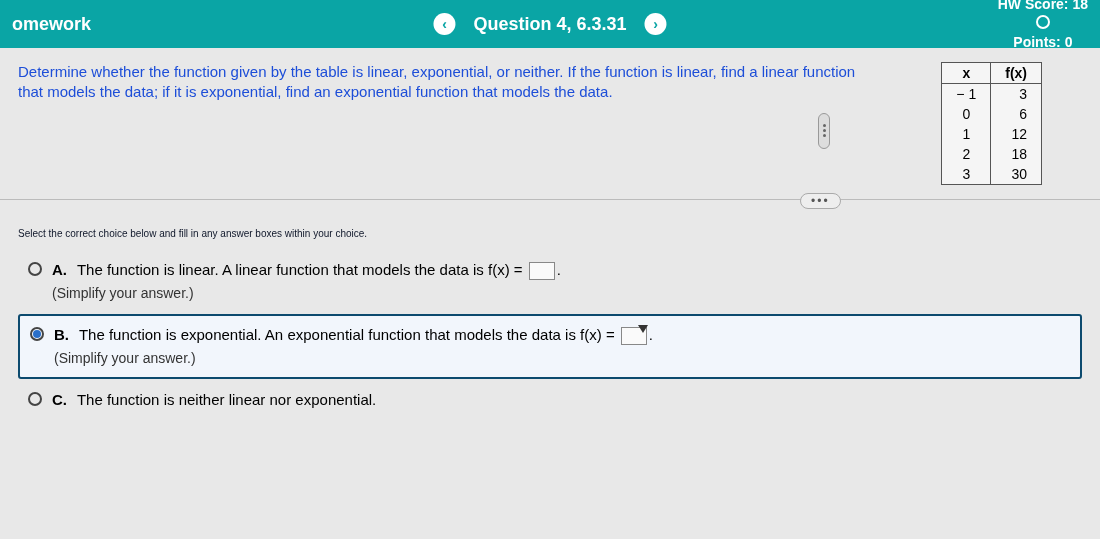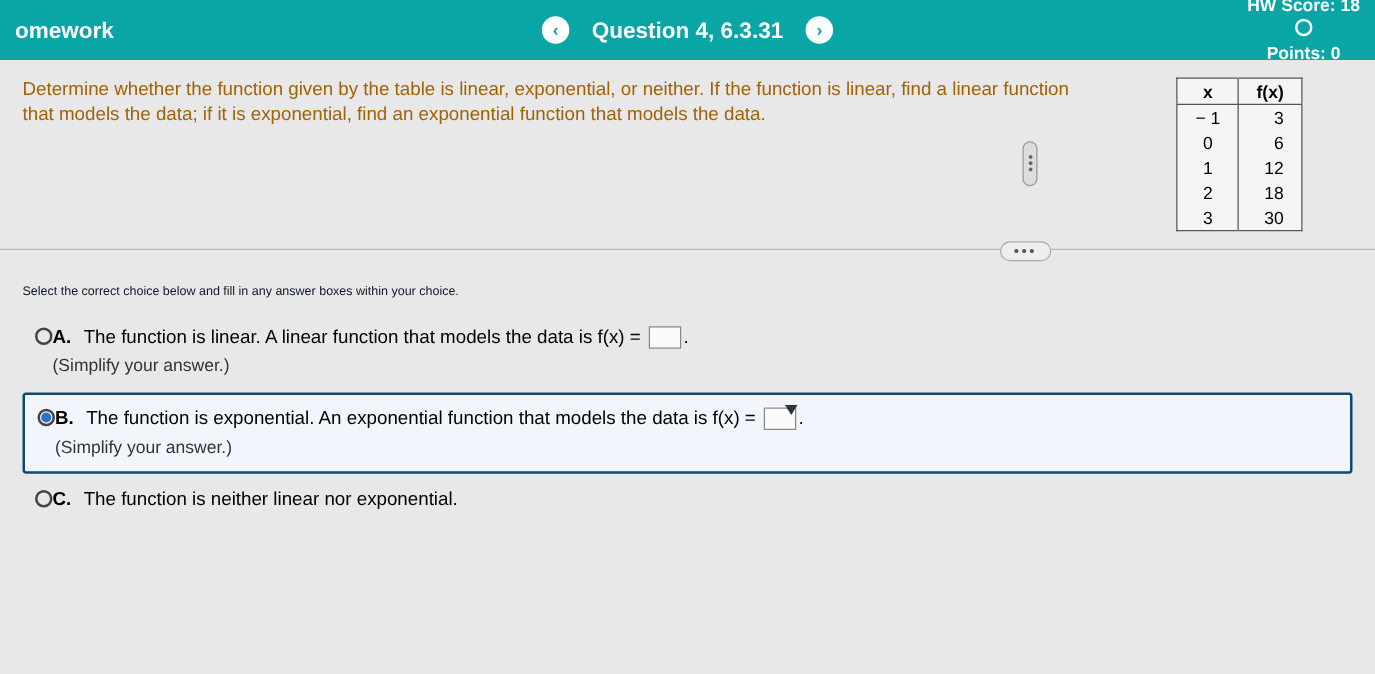--- a/index.html
+++ b/index.html
@@ -69,21 +69,21 @@
     .question-block {
       display: flex;
       padding: 0 18px 14px 18px;
       border-bottom: 1px solid #bbb;
       position: relative;
     }
     .question-text {
       flex: 1;
       font-size: 15px;
       line-height: 1.35;
-      color: #a16207;
+      color: #1d4ed8;
       padding-right: 80px;
     }
     .data-table {
       border: 1px solid #555;
       border-collapse: collapse;
       font-size: 14px;
       background: #f5f5f5;
       margin-right: 40px;
     }
     .data-table th, .data-table td {
@@ -132,20 +132,21 @@
       color: #0f172a;
     }
     .choices {
       padding: 0 18px;
     }
     .choice {
       padding: 8px 10px;
       font-size: 15px;
       display: flex;
       align-items: flex-start;
+      gap: 10px;
       margin-bottom: 2px;
     }
     .choice.selected {
       border: 2px solid #0c4a6e;
       border-radius: 3px;
       background: #f2f6fc;
     }
     .radio {
       width: 14px; height: 14px; border: 2px solid #444; border-radius: 50%;
       margin-top: 3px;

